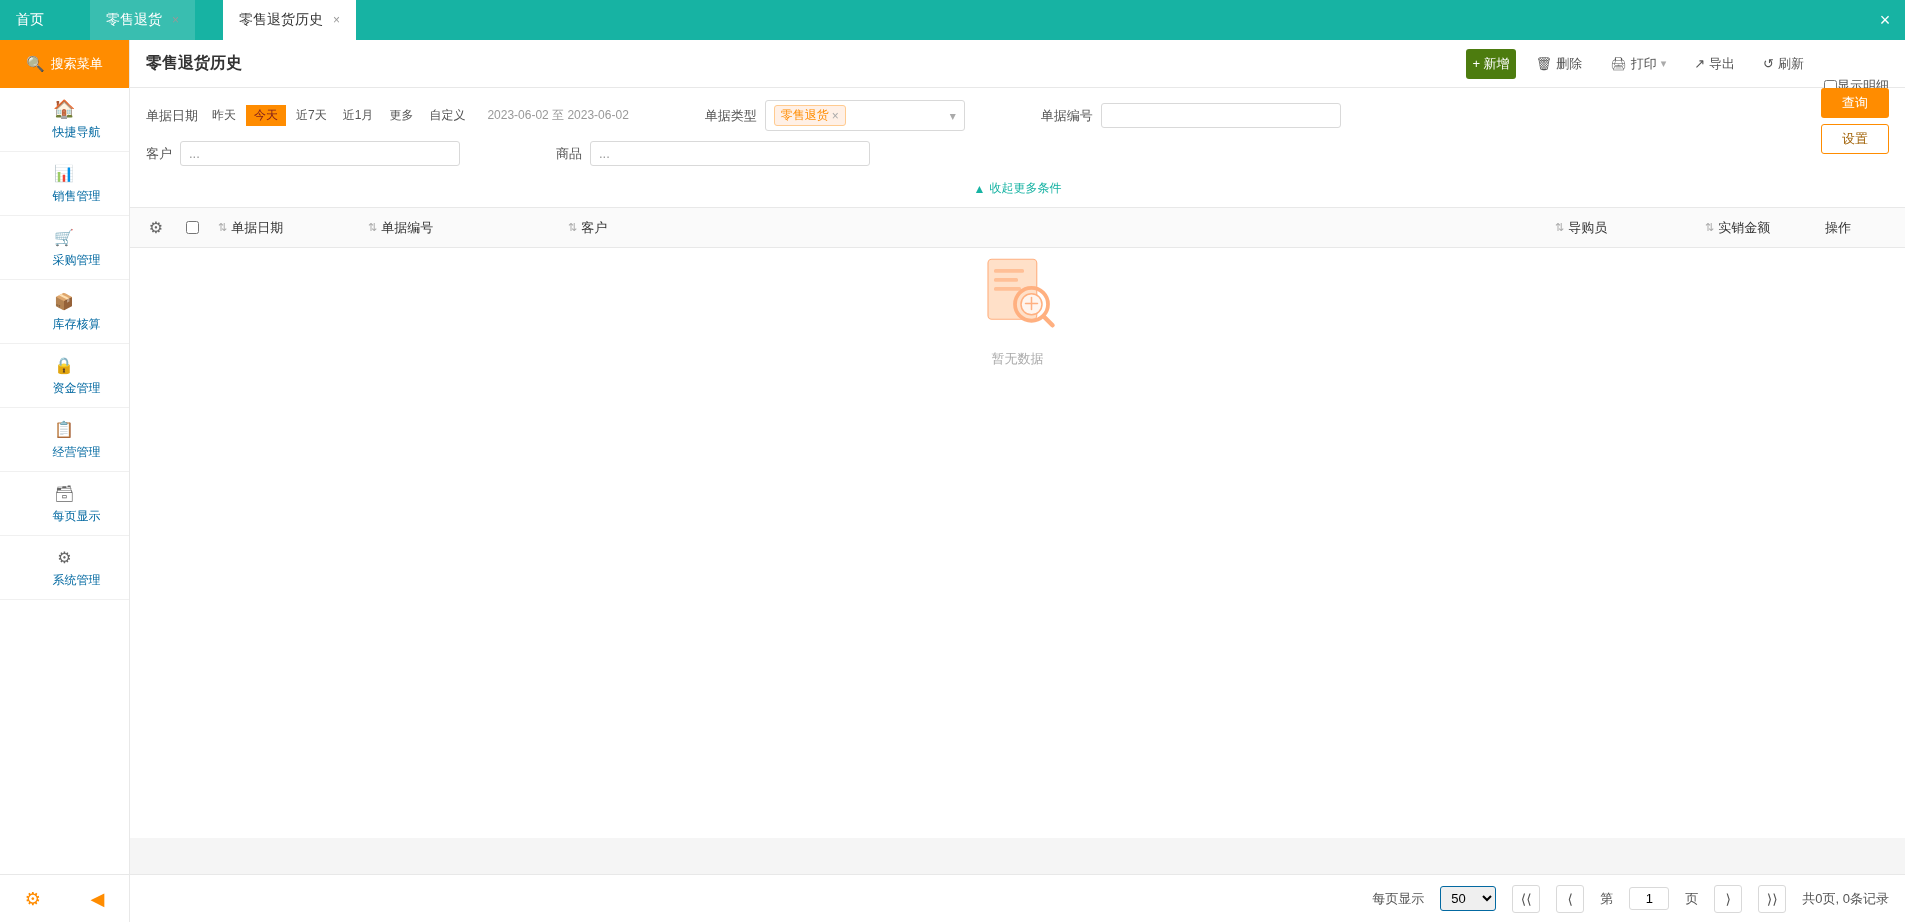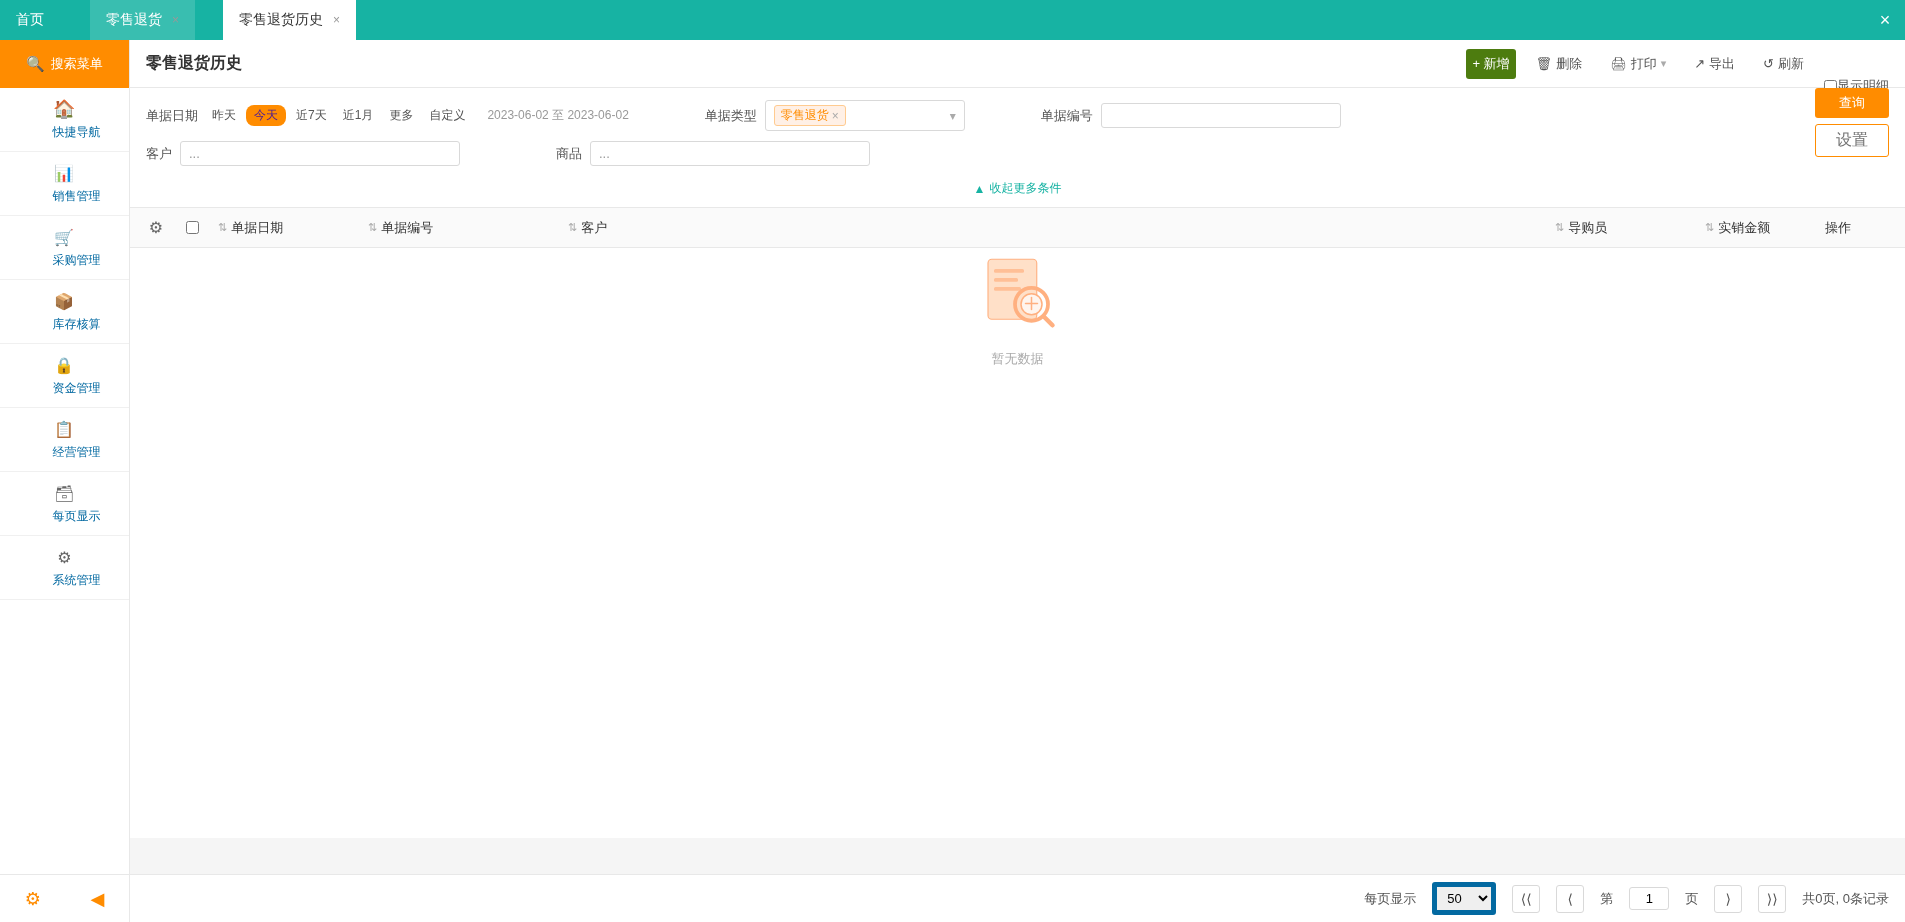--- a/index.html
+++ b/index.html
@@ -173,26 +173,26 @@
       background: #4d7c0f;
       color: #fff;
       border: none;
       padding: 6px 6px;
       border-radius: 3px;
       cursor: pointer;
       font-size: 13px;
     }
     .btn-secondary {
       background: #fff;
-      color: #737373;
+      color: #a16207;
       border: 1px solid #ff8c00;
       padding: 5px 14px;
       border-radius: 3px;
       cursor: pointer;
-      font-size: 16px;
+      font-size: 13px;
     }
     .checkbox-label {
       display: flex;
       align-items: center;
       gap: 0;
       font-size: 13px;
       color: #555;
       cursor: pointer;
       margin-top: 45px;
     }
@@ -227,22 +227,22 @@
     }
     .date-btn {
       font-size: 12px;
       color: #555;
       cursor: pointer;
       padding: 2px 6px;
       border-radius: 2px;
     }
     .date-btn.active {
       background: #ff8c00;
-      color: #4c1d95;
-      border-radius: 8px;
+      color: #7f1d1d;
+      border-radius: 0;
       padding: 2px 8px;
       font-family: Liberation Serif, serif;
     }
     .date-range {
       font-size: 12px;
       color: #999;
     }
     .filter-select {
       display: flex;
       align-items: center;
@@ -381,21 +381,21 @@
       display: flex;
       align-items: center;
       justify-content: flex-end;
       padding: 0 16px;
       gap: 16px;
       font-size: 13px;
       color: #555;
       margin-top: 36px;
     }
     .pagination-select {
-      border: 5px solid #0369a1;
+      border: 1px solid #0369a1;
       border-radius: 3px;
       padding: 3px 6px;
       font-size: 13px;
       cursor: pointer;
     }
     .page-nav-btn {
       width: 28px;
       height: 28px;
       border: 1px solid #d9d9d9;
       border-radius: 3px;

